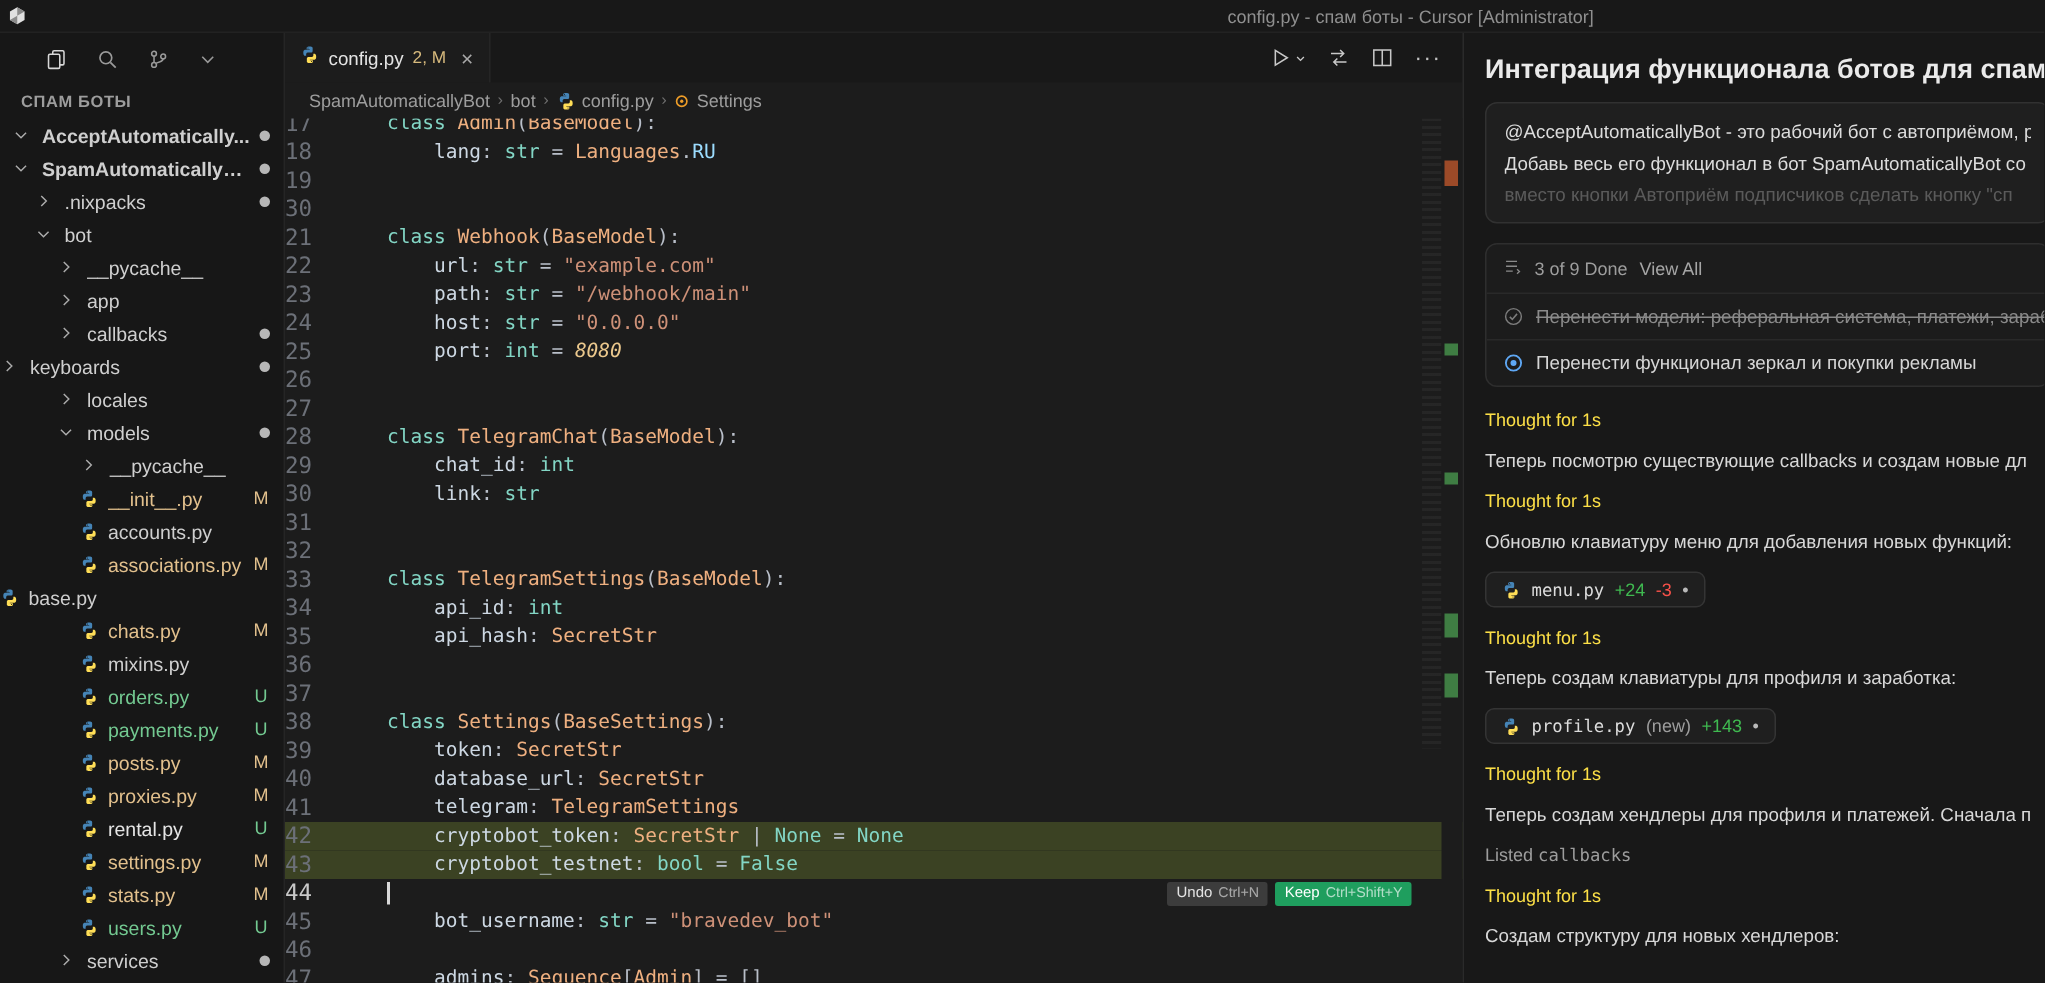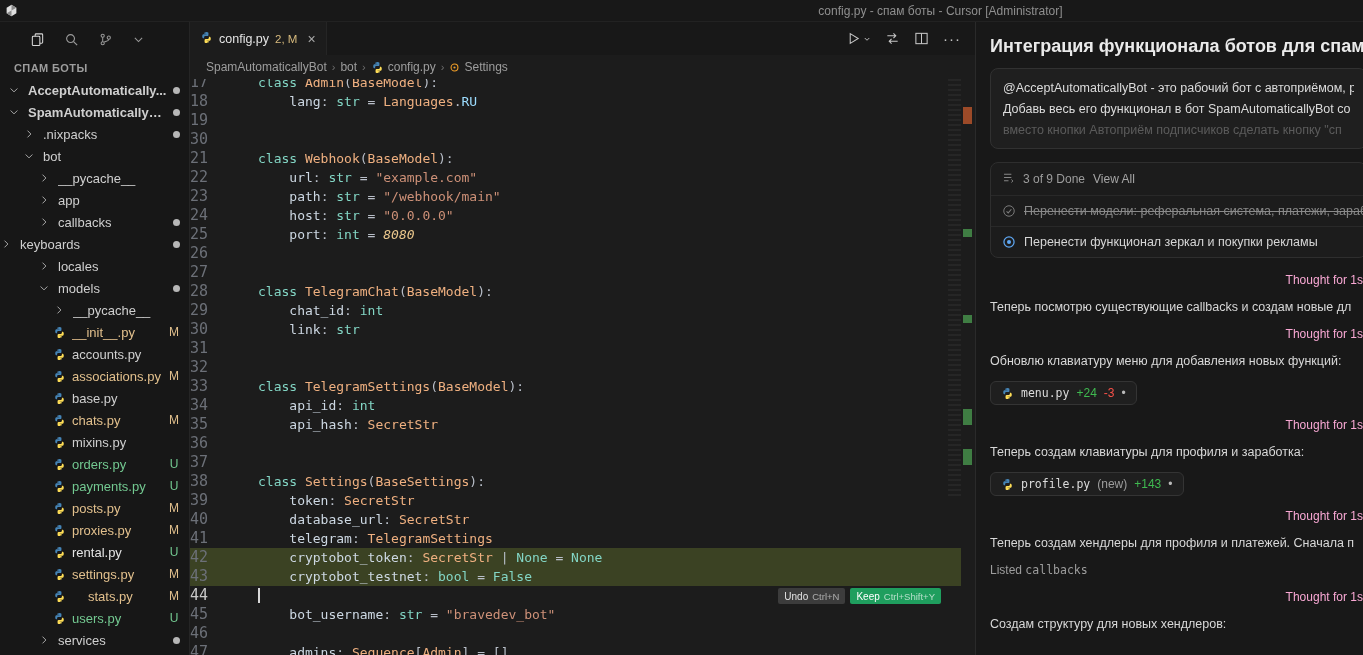--- a/index.html
+++ b/index.html
@@ -69,21 +69,21 @@
   .t-pr { color:#cdd8e3; }
   .t-pn { color:#b9bfc9; }
   .t-op { color:#b9bfc9; }
   .t-st { color:#ce9178; }
   .t-nm { color:#ebc88d;font-style:italic; }
   .t-const { color:#9cdcfe; }
   .caret { display:inline-block; width:1.5px; height:15px; background:#d8d8d8; vertical-align:text-bottom; }
 
   .inline-actions { position:absolute; right:34px; top:0; display:flex; gap:5px; align-items:center; height:19px; }
   .mini-btn { font-family:"Liberation Sans",sans-serif; font-size:10px; line-height:15px; height:16px;
-    padding:0 6px; border-radius:2px; border:none; cursor:pointer; display:flex; gap:4px; align-items:flex-end; white-space:nowrap; }
+    padding:0 6px; border-radius:2px; border:none; cursor:pointer; display:flex; gap:4px; align-items:center; white-space:nowrap; }
   .mini-btn .sc { opacity:.65; font-size:9.5px; }
   .btn-undo { background:#3c3c3c; color:#e3e3e3; }
   .btn-keep { color:#ffffff; }
 
   .minimap { position:absolute; top:0; right:14px; width:13px; height:100%; opacity:.55;
     background:repeating-linear-gradient(to bottom, rgba(255,255,255,0.08) 0 2px, transparent 2px 5px);
     background-size:100% 420px; background-repeat:no-repeat; cursor:pointer; }
   .ruler { position:absolute; top:0; right:0; width:14px; height:100%; background:#1c1c1c; }
   .mk { position:absolute; left:2px; width:9px; height:8px; }
   .mk.orange { background:#9c4a28; height:17px; }
@@ -97,21 +97,21 @@
   .msg-line { font-size:12.5px; line-height:21px; color:#dcdcdc; white-space:nowrap; overflow:hidden; }
   .msg-line.faded { color:#a2a2a2; opacity:.45; }
   .todo-card { border:1px solid #2e2e2e; background:#1c1c1c; border-radius:8px; margin:13px -4px 0 0; }
   .todo-head { display:flex; align-items:center; gap:8px; padding:8px 11px; color:#9d9d9d; font-size:12px; }
   .view-all { color:#a6a6a6; cursor:pointer; }
   .todo-item { display:flex; align-items:center; gap:8px; padding:8px 11px; border-top:1px solid #292929;
     font-size:12.5px; color:#d6d6d6; white-space:nowrap; overflow:hidden; }
   .todo-item.done .todo-text { text-decoration:line-through; color:#8a8a8a; }
   .todo-item .ticon { flex:0 0 14px; display:flex; }
   #chat-stream { display:flex; flex-direction:column; gap:13px; margin-top:15px; }
-  .thought { color:#f9a8d4; font-size:12px; cursor:pointer;text-align:right; }
+  .thought { color:#fde047; font-size:12px; cursor:pointer; }
   .chat-text { color:#d8d8d8; font-size:12.5px; white-space:nowrap; overflow:hidden; }
   .chat-tool { color:#9d9d9d; font-size:12px; white-space:nowrap; overflow:hidden; }
   .chat-tool .target { font-family:"DejaVu Sans Mono",monospace; font-size:11.5px; }
   .file-pill { display:inline-flex; align-items:center; gap:7px; border:1px solid #343434; background:#1f1f1f;
     border-radius:6px; padding:4px 10px; width:fit-content; font-size:12px; color:#dcdcdc; cursor:pointer; }
   .file-pill .fname { font-family:"DejaVu Sans Mono",monospace; font-size:11.5px; }
   .file-pill .meta { color:#9d9d9d; }
   .pill-dot { color:#b9b9b9; font-size:12px; }
 </style>
 </head>
@@ -295,21 +295,21 @@
               <svg width="13" height="13" viewBox="0 0 16 16">
                 <path fill="#4584b6" d="M7.9 1.2c-2.6 0-2.45 1.15-2.45 1.15l.01 1.19h2.5v.35H4.4s-1.68-.19-1.68 2.45 1.46 2.55 1.46 2.55h.88V7.65s-.05-1.46 1.44-1.46h2.48s1.4.02 1.4-1.35V2.55s.21-1.35-2.48-1.35zM6.53 2a.45.45 0 1 1 0 .9.45.45 0 0 1 0-.9z"></path>
                 <path fill="#ffde57" d="M8.1 14.8c2.6 0 2.45-1.15 2.45-1.15l-.01-1.19h-2.5v-.35h3.56s1.68.19 1.68-2.45-1.46-2.55-1.46-2.55h-.88v1.24s.05 1.46-1.44 1.46H7.02s-1.4-.02-1.4 1.35v2.29s-.21 1.35 2.48 1.35zm1.37-.8a.45.45 0 1 1 0-.9.45.45 0 0 1 0 .9z"></path>
               </svg>
             </span>
             <span class="tree-label" style="color: rgb(226, 192, 141);">associations.py</span>
             <span class="tree-right">
               <span class="git-badge" style="color: rgb(226, 192, 141);">M</span>
             </span>
           </div>
-          <div class="tree-row" style="padding-left: 53px;">
+          <div class="tree-row" style="">
             <span class="ficon">
               <svg width="13" height="13" viewBox="0 0 16 16">
                 <path fill="#4584b6" d="M7.9 1.2c-2.6 0-2.45 1.15-2.45 1.15l.01 1.19h2.5v.35H4.4s-1.68-.19-1.68 2.45 1.46 2.55 1.46 2.55h.88V7.65s-.05-1.46 1.44-1.46h2.48s1.4.02 1.4-1.35V2.55s.21-1.35-2.48-1.35zM6.53 2a.45.45 0 1 1 0 .9.45.45 0 0 1 0-.9z"></path>
                 <path fill="#ffde57" d="M8.1 14.8c2.6 0 2.45-1.15 2.45-1.15l-.01-1.19h-2.5v-.35h3.56s1.68.19 1.68-2.45-1.46-2.55-1.46-2.55h-.88v1.24s.05 1.46-1.44 1.46H7.02s-1.4-.02-1.4 1.35v2.29s-.21 1.35 2.48 1.35zm1.37-.8a.45.45 0 1 1 0-.9.45.45 0 0 1 0 .9z"></path>
               </svg>
             </span>
             <span class="tree-label">base.py</span>
           </div>
           <div class="tree-row" style="padding-left: 53px;">
             <span class="ficon">
@@ -404,21 +404,21 @@
               <span class="git-badge" style="color: rgb(226, 192, 141);">M</span>
             </span>
           </div>
           <div class="tree-row" style="padding-left: 53px;">
             <span class="ficon">
               <svg width="13" height="13" viewBox="0 0 16 16">
                 <path fill="#4584b6" d="M7.9 1.2c-2.6 0-2.45 1.15-2.45 1.15l.01 1.19h2.5v.35H4.4s-1.68-.19-1.68 2.45 1.46 2.55 1.46 2.55h.88V7.65s-.05-1.46 1.44-1.46h2.48s1.4.02 1.4-1.35V2.55s.21-1.35-2.48-1.35zM6.53 2a.45.45 0 1 1 0 .9.45.45 0 0 1 0-.9z"></path>
                 <path fill="#ffde57" d="M8.1 14.8c2.6 0 2.45-1.15 2.45-1.15l-.01-1.19h-2.5v-.35h3.56s1.68.19 1.68-2.45-1.46-2.55-1.46-2.55h-.88v1.24s.05 1.46-1.44 1.46H7.02s-1.4-.02-1.4 1.35v2.29s-.21 1.35 2.48 1.35zm1.37-.8a.45.45 0 1 1 0-.9.45.45 0 0 1 0 .9z"></path>
               </svg>
             </span>
-            <span class="tree-label" style="color: rgb(226, 192, 141); margin-left: 16px;">stats.py</span>
+            <span class="tree-label" style="color: rgb(226, 192, 141);">stats.py</span>
             <span class="tree-right">
               <span class="git-badge" style="color: rgb(226, 192, 141);">M</span>
             </span>
           </div>
           <div class="tree-row" style="padding-left: 53px;">
             <span class="ficon">
               <svg width="13" height="13" viewBox="0 0 16 16">
                 <path fill="#4584b6" d="M7.9 1.2c-2.6 0-2.45 1.15-2.45 1.15l.01 1.19h2.5v.35H4.4s-1.68-.19-1.68 2.45 1.46 2.55 1.46 2.55h.88V7.65s-.05-1.46 1.44-1.46h2.48s1.4.02 1.4-1.35V2.55s.21-1.35-2.48-1.35zM6.53 2a.45.45 0 1 1 0 .9.45.45 0 0 1 0-.9z"></path>
                 <path fill="#ffde57" d="M8.1 14.8c2.6 0 2.45-1.15 2.45-1.15l-.01-1.19h-2.5v-.35h3.56s1.68.19 1.68-2.45-1.46-2.55-1.46-2.55h-.88v1.24s.05 1.46-1.44 1.46H7.02s-1.4-.02-1.4 1.35v2.29s-.21 1.35 2.48 1.35zm1.37-.8a.45.45 0 1 1 0-.9.45.45 0 0 1 0 .9z"></path>
               </svg>

